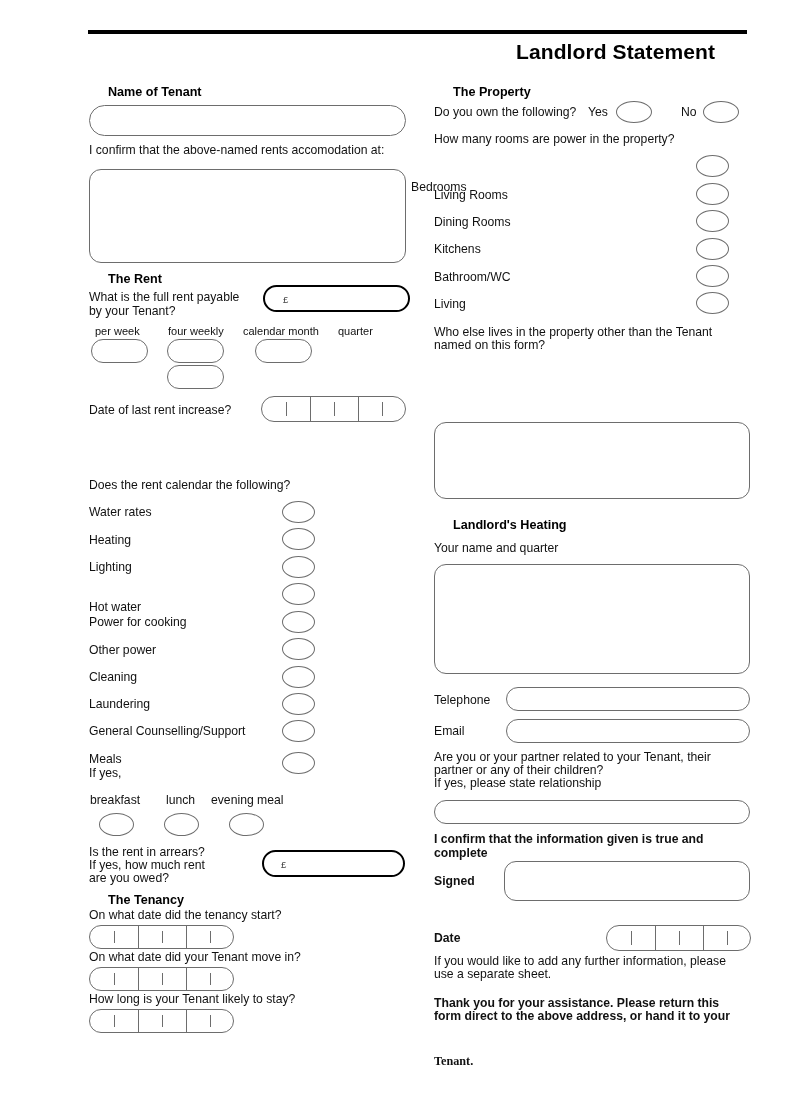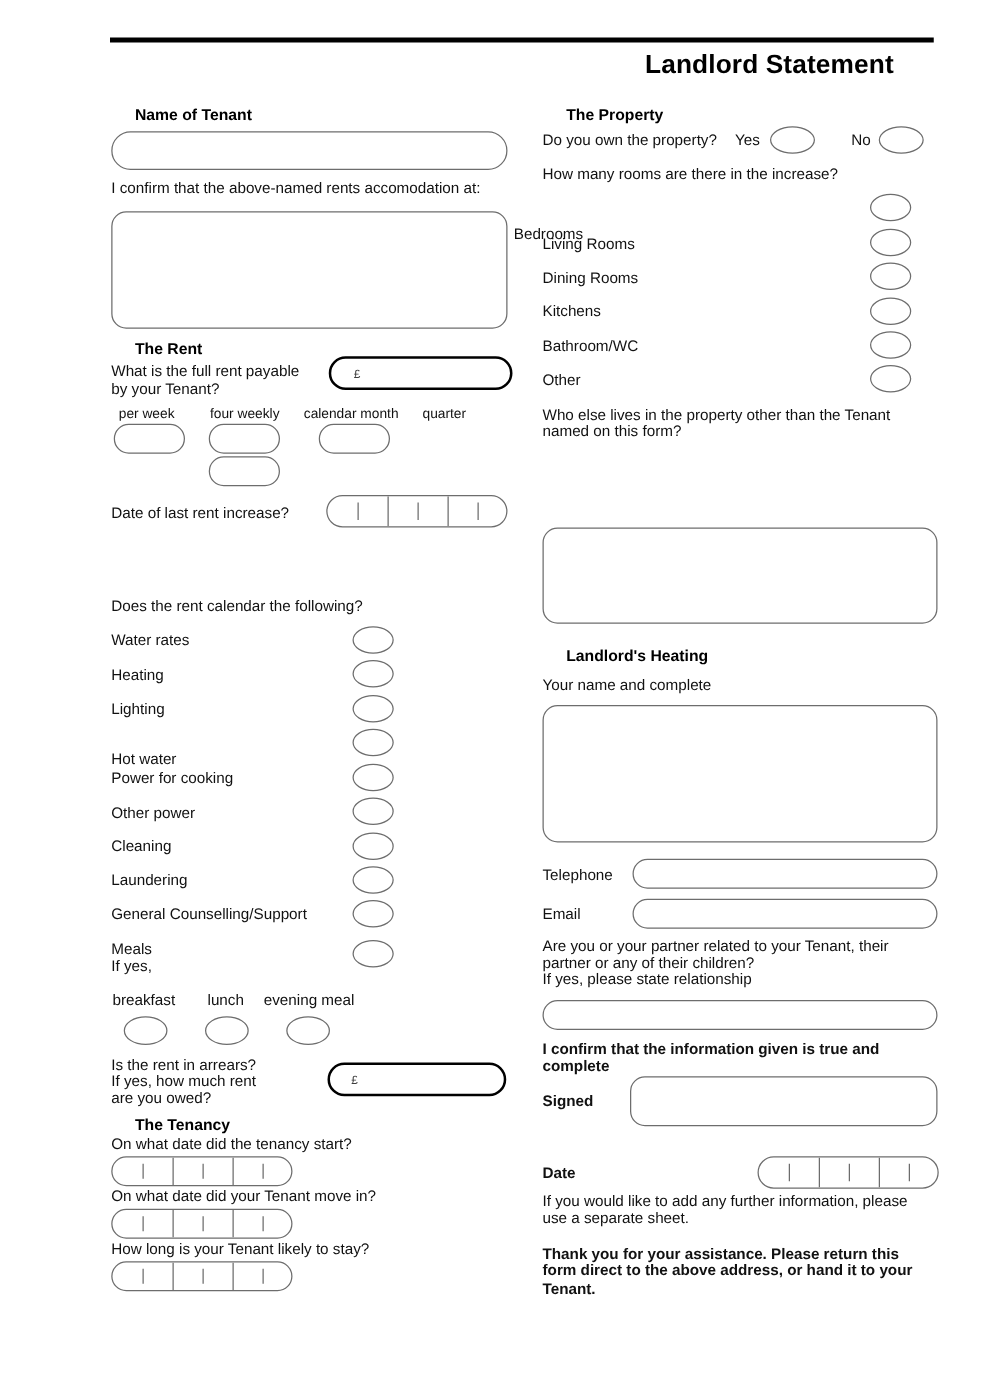--- a/index.html
+++ b/index.html
@@ -216,55 +216,55 @@
   <div class="t" style="left:89px; top:992px;">How long is your Tenant likely to stay?</div>
   <div class="seg" style="left:89px; top:1009px; width:145px; height:24px;">
     <i class="tick" style="left:24px;"></i>
     <i class="full" style="left:48px;"></i>
     <i class="tick" style="left:72px;"></i>
     <i class="full" style="left:96px;"></i>
     <i class="tick" style="left:120px;"></i>
   </div>
 
   <div class="sect" style="left:434px; top:85px;">The Property</div>
-  <div class="t" style="left:434px; top:105px;">Do you own the property?</div>
+  <div class="t" style="left:434px; top:105px;">Do you own the following?</div>
 
   <div class="t" style="left:588px; top:105px;">Yes</div>
   <div class="fld oval" style="left:616px; top:101px; width:36px; height:22px;"></div>
 
   <div class="t" style="left:681px; top:105px;">No</div>
   <div class="fld oval" style="left:703px; top:101px; width:36px; height:22px;"></div>
 
-  <div class="t" style="left:434px; top:132px;">How many rooms are there in the increase?</div>
+  <div class="t" style="left:434px; top:132px;">How many rooms are power in the property?</div>
 
   <div class="t" style="left:411px; top:160px;margin-top:20px;">Bedrooms</div>
   <div class="fld oval" style="left:696px; top:155px; width:33px; height:22px;"></div>
 
   <div class="t" style="left:434px; top:188px;">Living Rooms</div>
   <div class="fld oval" style="left:696px; top:183px; width:33px; height:22px;"></div>
 
   <div class="t" style="left:434px; top:215px;">Dining Rooms</div>
   <div class="fld oval" style="left:696px; top:210px; width:33px; height:22px;"></div>
 
   <div class="t" style="left:434px; top:242px;">Kitchens</div>
   <div class="fld oval" style="left:696px; top:238px; width:33px; height:22px;"></div>
 
   <div class="t" style="left:434px; top:270px;">Bathroom/WC</div>
   <div class="fld oval" style="left:696px; top:265px; width:33px; height:22px;"></div>
 
-  <div class="t" style="left:434px; top:297px;">Other</div>
+  <div class="t" style="left:434px; top:297px;">Living</div>
   <div class="fld oval" style="left:696px; top:292px; width:33px; height:22px;"></div>
 
   <div class="t" style="left:434px; top:325px;">Who else lives in the property other than the Tenant</div>
   <div class="t" style="left:434px; top:338px;">named on this form?</div>
 
   <div class="fld rrect" style="left:434px; top:422px; width:316px; height:77px;"></div>
 
   <div class="sect" style="left:434px; top:518px;">Landlord's Heating</div>
-  <div class="t" style="left:434px; top:541px;">Your name and complete</div>
+  <div class="t" style="left:434px; top:541px;">Your name and quarter</div>
   <div class="fld rrect" style="left:434px; top:564px; width:316px; height:110px;"></div>
 
   <div class="t" style="left:434px; top:693px;">Telephone</div>
   <div class="fld pill" style="left:506px; top:687px; width:244px; height:24px;"></div>
 
   <div class="t" style="left:434px; top:724px;">Email</div>
   <div class="fld pill" style="left:506px; top:719px; width:244px; height:24px;"></div>
 
   <div class="t" style="left:434px; top:750px;">Are you or your partner related to your Tenant, their</div>
   <div class="t" style="left:434px; top:763px;">partner or any of their children?</div>
@@ -284,15 +284,15 @@
     <i class="tick" style="left:72px;"></i>
     <i class="full" style="left:96px;"></i>
     <i class="tick" style="left:120px;"></i>
   </div>
 
   <div class="t" style="left:434px; top:954px;">If you would like to add any further information, please</div>
   <div class="t" style="left:434px; top:967px;">use a separate sheet.</div>
 
   <div class="t b" style="left:434px; top:1009px;">form direct to the above address, or hand it to your</div>
   <div class="t b" style="left:434px; top:996px;">Thank you for your assistance. Please return this</div>
-  <div class="t b" style="left:434px; top:1024px;">Tenant.</div>
+  <div class="t b" style="left:434px; top:1054px;font-family:Liberation Serif, serif;">Tenant.</div>
 
 </div>
 
 </body></html>

